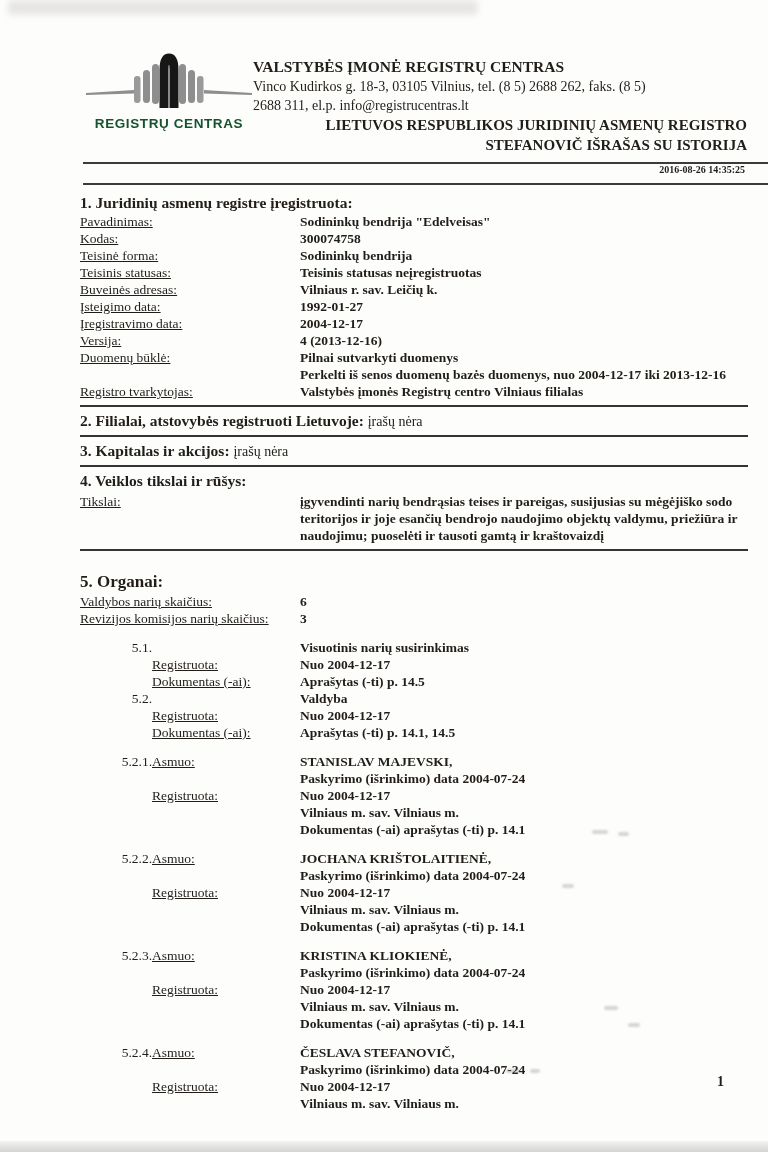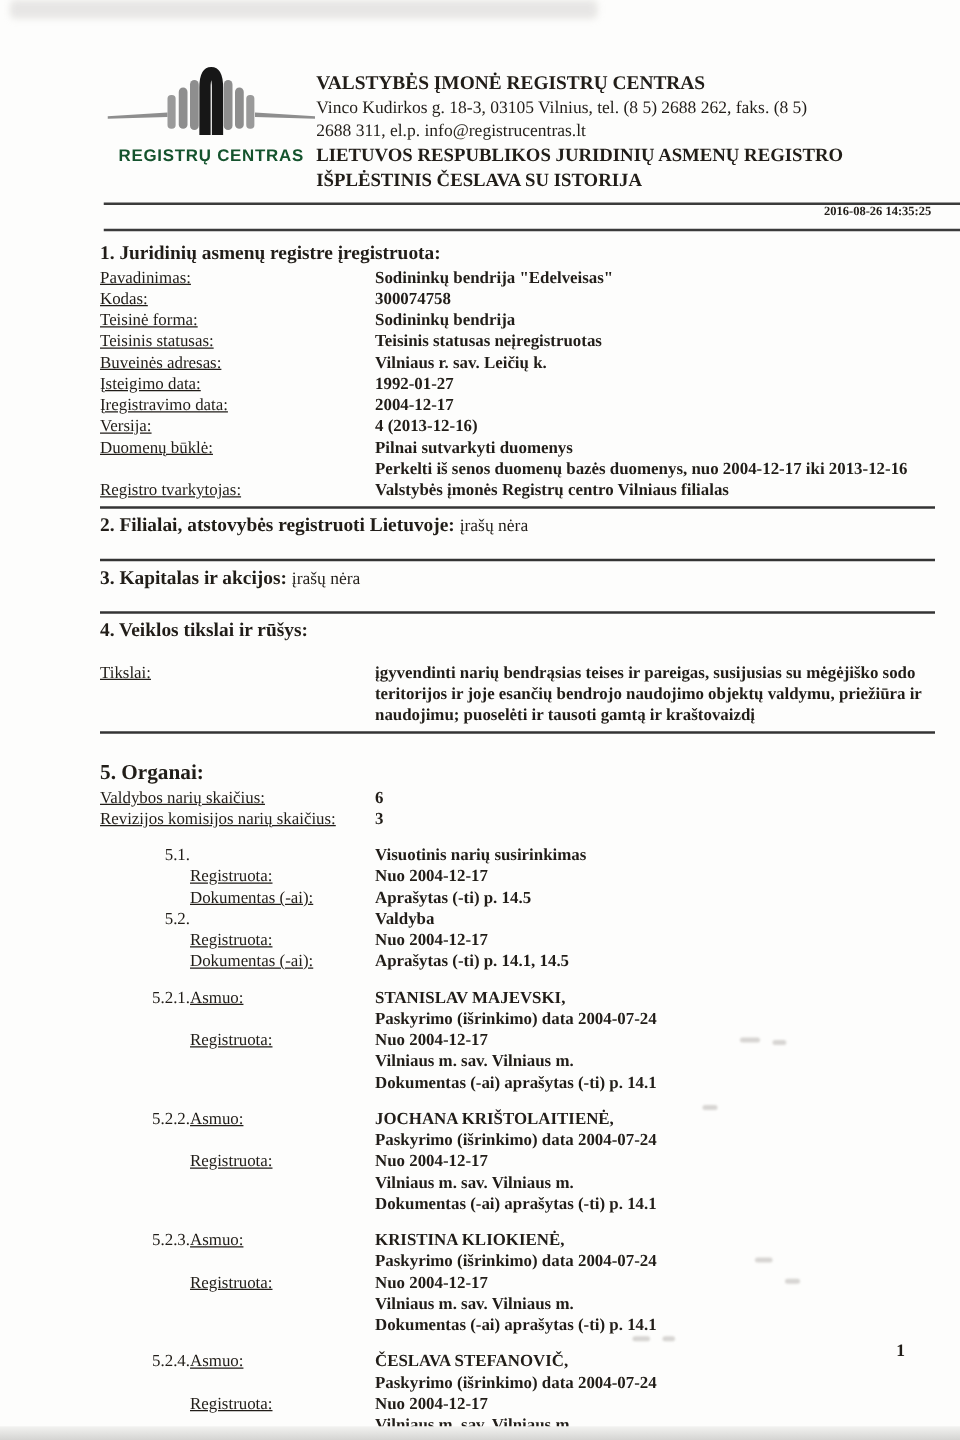--- a/index.html
+++ b/index.html
@@ -16,31 +16,31 @@
   .bottom-band{position:absolute;left:0;bottom:0;width:100%;height:11px;
     background:linear-gradient(#f3f3f1,#d4d4d2);}
   
   .logo{position:absolute;left:86px;top:52px;width:166px;text-align:center;}
   .logo-caption{font-family:"Liberation Sans","DejaVu Sans",sans-serif;
     font-weight:bold;font-size:13.5px;letter-spacing:.6px;color:#14532d;margin-top:0;white-space:nowrap;}
   
   .header-text{position:absolute;left:253px;top:57px;width:494px;}
   .org-name{font-weight:bold;font-size:15.5px;line-height:20px;}
   .addr{font-size:14px;line-height:19px;}
-  .doc-title{font-weight:bold;font-size:15px;line-height:20px;}
+  .doc-title{font-weight:bold;font-size:15px;line-height:20px;text-align:right;}
   .hrule{position:absolute;left:83px;right:0;height:2px;background:#3b3b3b;}
   .stamp-date{position:absolute;top:164px;right:23px;font-weight:bold;font-size:10px;}
   
   .main{position:absolute;left:80px;top:192px;width:668px;}
   .sec-title{font-size:15.5px;font-weight:bold;line-height:21px;}
   .rule{height:2px;background:#343434;margin-top:5px;}
   .frow{display:grid;grid-template-columns:220px 1fr;font-size:13.5px;line-height:17px;}
   .lbl{padding-right:7px;text-decoration:underline;}
   .val{font-weight:bold;}
-  .sec-line{font-size:15.5px;font-weight:bold;line-height:20px;padding-top:4px;padding-bottom:14px;}
+  .sec-line{font-size:15.5px;font-weight:bold;line-height:20px;padding-top:4px;padding-bottom:2px;}
   .inline-val{font-weight:normal;font-size:14px;}
   .orow{display:grid;grid-template-columns:72px 148px 1fr;font-size:13.5px;line-height:17px;}
   .onum{padding-left:9px;text-align:right;}.gap12{height:12px;}
   .organai-title{font-size:17px;font-weight:bold;line-height:23px;padding-top:19px;}
   .page-num{position:absolute;top:1074px;right:44px;font-weight:bold;font-size:14px;}
 </style>
 </head>
 <body>
 
 <div class="doc">
@@ -60,21 +60,21 @@
       <path d="M78 56 L78 18 Q78 6 83 6 Q88 6 88 18 L88 56" fill="none" stroke="#171717" stroke-width="9"></path>
     </svg>
     <div class="logo-caption">REGISTRŲ CENTRAS</div>
   </div>
 
   <div class="header-text">
     <div class="org-name">VALSTYBĖS ĮMONĖ REGISTRŲ CENTRAS</div>
     <div class="addr">Vinco Kudirkos g. 18-3, 03105 Vilnius, tel. (8 5) 2688 262, faks. (8 5)</div>
     <div class="addr">2688 311, el.p. info@registrucentras.lt</div>
     <div class="doc-title">LIETUVOS RESPUBLIKOS JURIDINIŲ ASMENŲ REGISTRO</div>
-    <div class="doc-title">IŠPLĖSTINIS ČESLAVA SU ISTORIJA</div>
+    <div class="doc-title">STEFANOVIČ IŠRAŠAS SU ISTORIJA</div>
   </div>
 
   <div class="hrule" style="top:162px"></div>
   <div class="stamp-date">2016-08-26 14:35:25</div>
   <div class="hrule" style="top:183px"></div>
 
   <div class="main">
 
     <div class="sec-title">1. Juridinių asmenų registre įregistruota:</div>
     <div class="frow">

